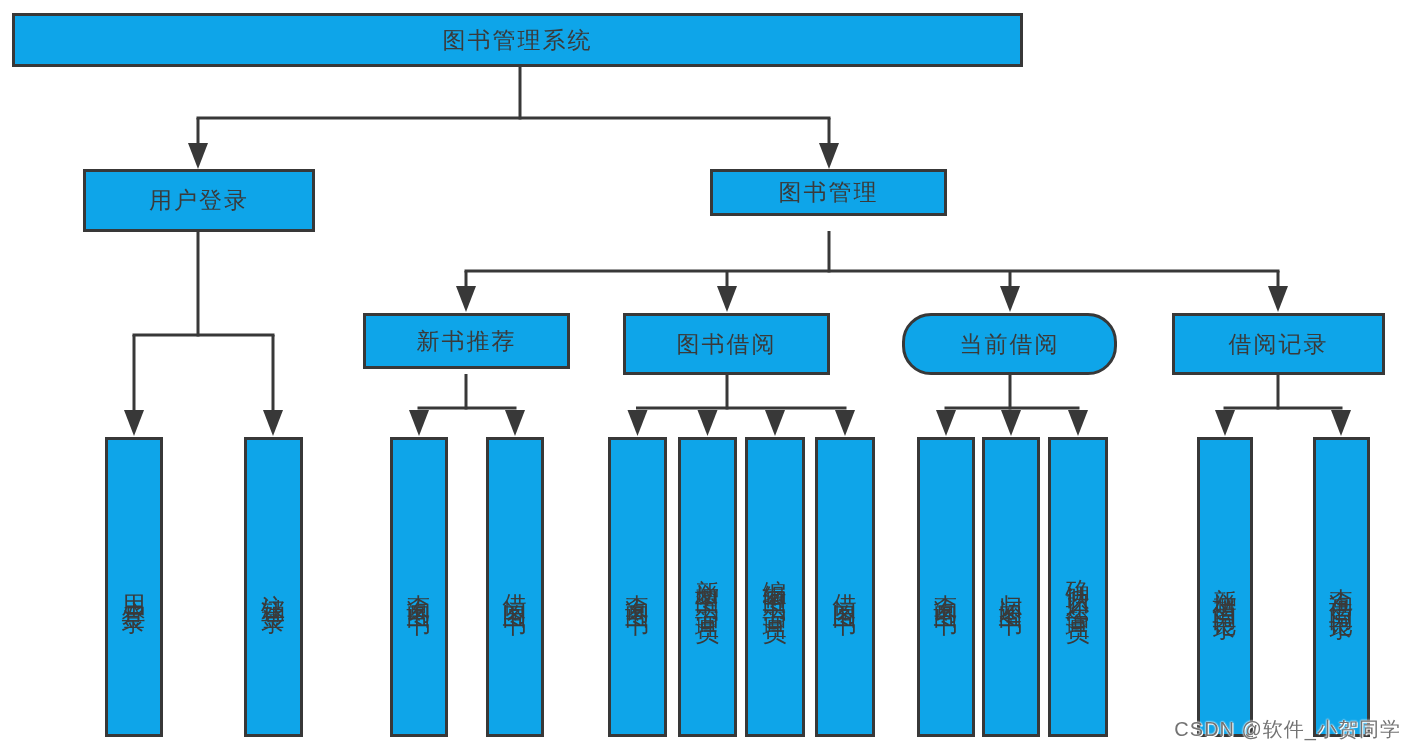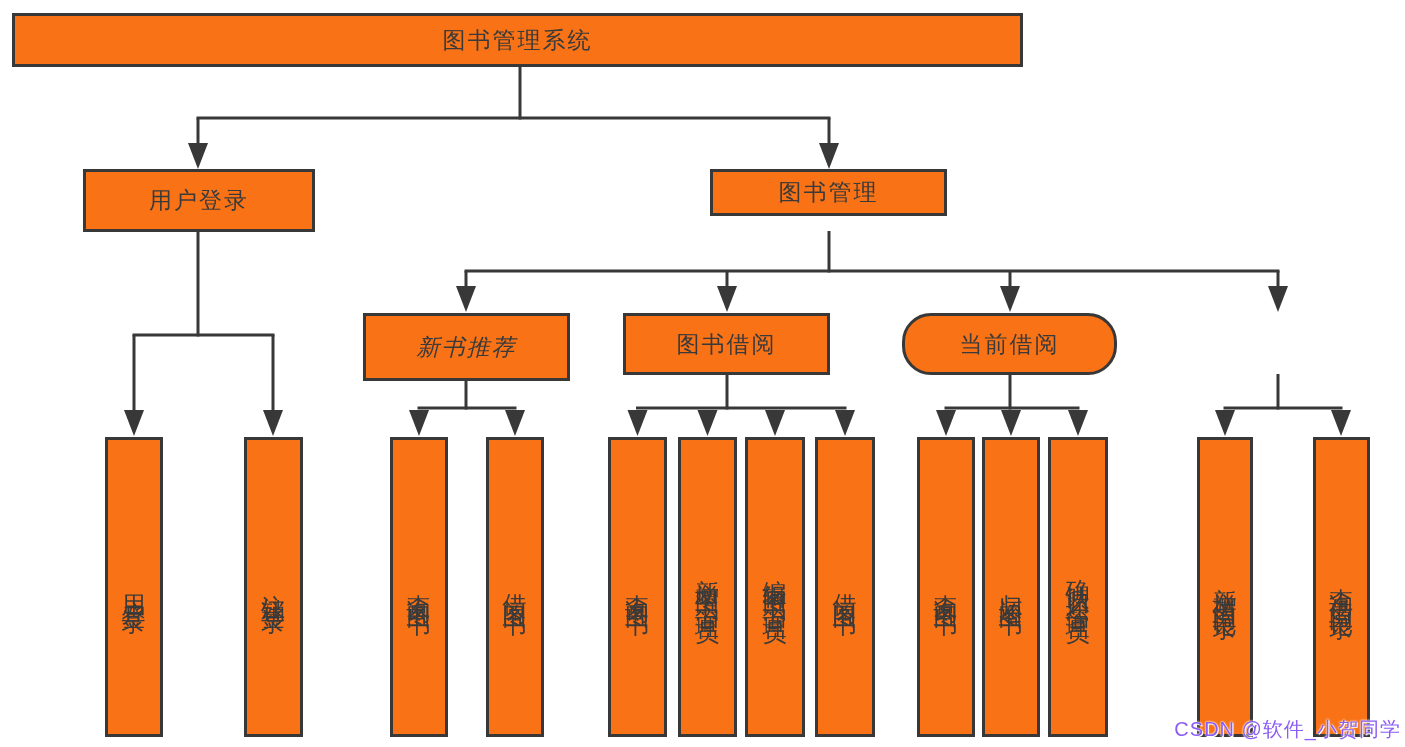--- a/index.html
+++ b/index.html
@@ -16,21 +16,21 @@
     position: absolute;
     left: 0; top: 0;
     width: 1405px; height: 747px;
     z-index: 1;
   }
   #connectors line { stroke: #383838; stroke-width: 3; }
   #connectors polygon { fill: #383838; }
   .box {
     position: absolute;
     box-sizing: border-box;
-    background: #f97316;
+    background: #0ea5e9;
     border: 3px solid #383838;
     display: flex;
     align-items: center;
     justify-content: center;
     z-index: 2;
   }
   .h-label {
     font-size: 23px;
     letter-spacing: 2px;
     white-space: nowrap;
@@ -43,21 +43,21 @@
     line-height: 1.05;
     white-space: nowrap;
   }
   .watermark {
     position: absolute;
     right: 4px;
     bottom: 4px;
     z-index: 3;
     font-size: 20px;
     letter-spacing: 1px;
-    color: #8b5cf6;
+    color: #737373;
     text-shadow: 0 0 2px #ffffff, 0 0 2px #ffffff, 1px 1px 0 #ffffff;
     white-space: nowrap;
     margin-top: 32px;
   }
 </style>
 </head>
 <body>
 
 <div id="canvas">
 
@@ -116,28 +116,31 @@
     <span class="h-label">图书管理系统</span>
   </div>
 
   <div class="box" style="left:83px; top:169px; width:232px; height:63px;">
     <span class="h-label">用户登录</span>
   </div>
   <div class="box" style="left:710px; top:169px; width:237px; height:47px;">
     <span class="h-label">图书管理</span>
   </div>
 
-  <div class="box" style="left:363px; top:313px; width:207px; height:68px;font-style:italic;">
+  <div class="box" style="left:363px; top:313px; width:207px; height:56px;">
     <span class="h-label">新书推荐</span>
   </div>
   <div class="box" style="left:623px; top:313px; width:207px; height:62px;">
     <span class="h-label">图书借阅</span>
   </div>
   <div class="box" style="left:902px; top:313px; width:215px; height:62px;border-radius:29px;">
     <span class="h-label">当前借阅</span>
+  </div>
+  <div class="box" style="left:1172px; top:313px; width:213px; height:62px;">
+    <span class="h-label">借阅记录</span>
   </div>
 
   <div class="box" style="left:105px; top:437px; width:58px; height:300px;">
     <span class="v-label">用户登录</span>
   </div>
   <div class="box" style="left:244px; top:437px; width:59px; height:300px;">
     <span class="v-label">注销登录</span>
   </div>
 
   <div class="box" style="left:390px; top:437px; width:58px; height:300px;">

